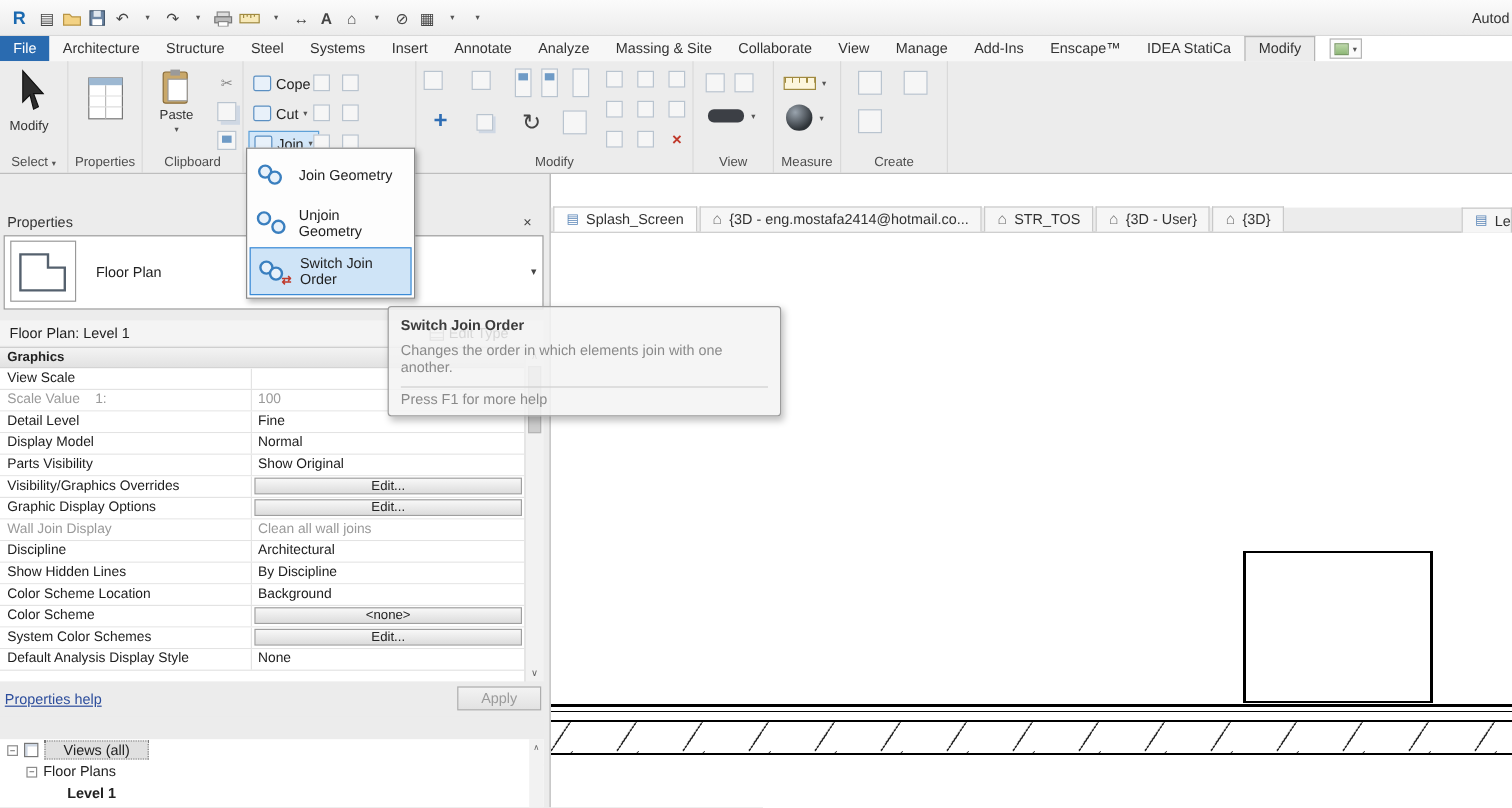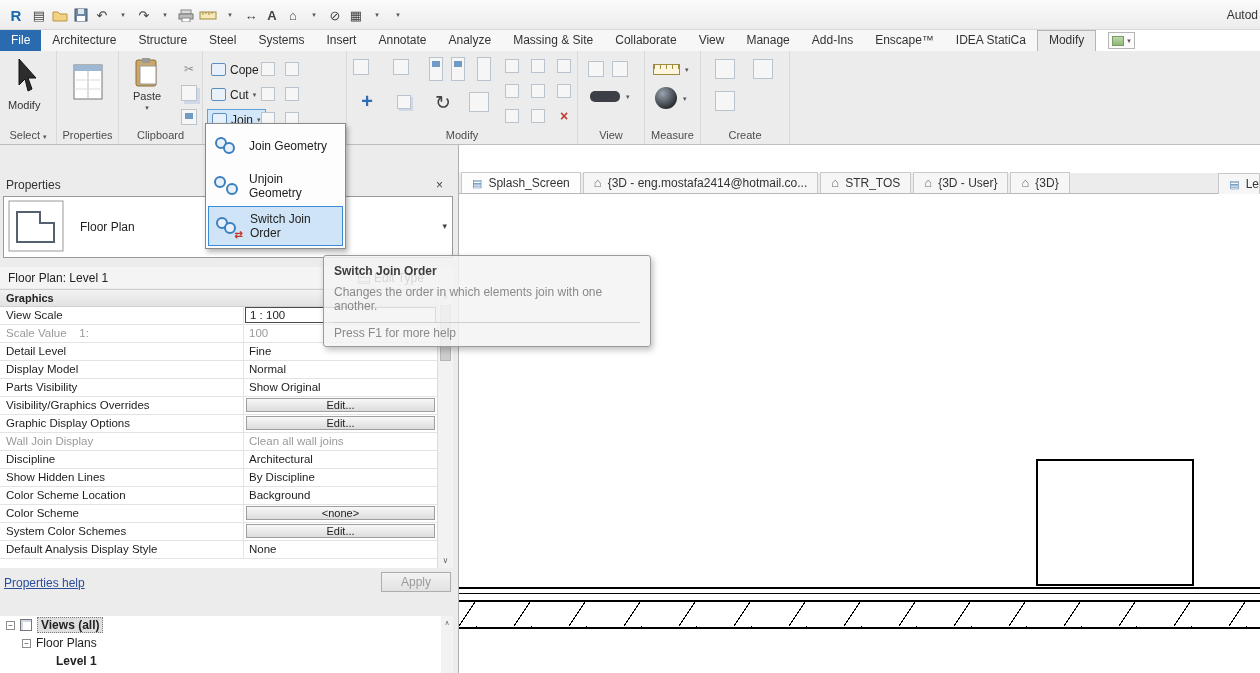--- a/index.html
+++ b/index.html
@@ -89,21 +89,21 @@
   .instbar { position:absolute; left:0; top:122px; width:453px; height:21px; background:#f4f4f4;
     display:flex; align-items:center; padding:0 8px; font-size:12px; color:#222; }
   .edittype { position:absolute; left:358px; display:flex; align-items:center; gap:4px; color:#333; font-size:12px; }
   .edittype .eticon { width:12px; height:12px; background:#fff; border:1px solid #888;
     background-image:linear-gradient(#888 1px,transparent 1px); background-size:100% 4px; }
   .gsection { position:absolute; left:0; top:144px; width:437px; height:18px;
     background:linear-gradient(#f3f3f3,#e2e2e2); border-top:1px solid #cfcfcf; border-bottom:1px solid #cfcfcf;
     font-weight:bold; font-size:11px; color:#222; padding:2px 0 0 6px; }
   .rows { position:absolute; left:0; top:162px; width:437px; height:261px; overflow:hidden; background:#fff; }
   .prow { height:18px; display:flex; border-bottom:1px solid #e3e3e3; background:#fff; }
-  .plabel { width:244px; padding:2px 0 0 6px; font-size:11.5px; color:#1d1d1d; border-right:1px solid #e3e3e3;
+  .plabel { width:210px; padding:2px 0 0 6px; font-size:11.5px; color:#1d1d1d; border-right:1px solid #e3e3e3;
     white-space:nowrap; overflow:hidden; }
   .plabel.pre { white-space:pre; }
   .pvalue { flex:1; padding:2px 0 0 5px; font-size:11.5px; color:#1d1d1d; position:relative; white-space:nowrap; overflow:hidden; }
   .prow.dis .plabel, .prow.dis .pvalue { color:#9a9a9a; }
   .inputbox { position:absolute; left:1px; right:1px; top:0; bottom:1px; border:1px solid #4a4a4a;
     background:#fff; padding:1px 0 0 4px; }
   .editbtn { position:absolute; left:2px; right:2px; top:1px; bottom:2px; font-family:inherit;
     background:linear-gradient(#f8f8f8,#dcdcdc); border:1px solid #9f9f9f; font-size:11px; color:#222; }
   .pscroll { position:absolute; left:437px; top:144px; width:16px; height:279px; background:#f2f2f2;
     border-left:1px solid #dcdcdc; }
@@ -113,21 +113,21 @@
   .bottomstrip { position:absolute; left:0; top:423px; width:453px; height:29px; background:#ececec; }
   .helplink { position:absolute; left:4px; top:8px; color:#2c4d9c; text-decoration:underline; font-size:12px; }
   .applybtn { position:absolute; left:381px; top:4px; width:70px; height:20px; font-family:inherit;
     background:linear-gradient(#f3f3f3,#e2e2e2); border:1px solid #adadad; color:#9b9b9b; font-size:12px; }
   .pbhead { top:452px; border-top:1px solid #c9c9c9;margin-top:40px; }
   .pbbody { position:absolute; left:0; top:471px; width:453px; height:57px; background:#fff; }
   .trow { height:18px; display:flex; align-items:center; font-size:12px; color:#222; }
   .minusbox { width:9px; height:9px; border:1px solid #8c8c8c; background:#fff; display:flex; align-items:center;
     justify-content:center; font-size:8px; line-height:7px; color:#333; margin-right:5px; }
   .viewsicon { width:12px; height:12px; border:1px solid #777; background:#fff; box-shadow:inset 2px 2px 0 #cfd8e4; margin-right:5px; }
-  .sel { background:#e0e0e0; border:1px dotted #7a7a7a; padding:0 3px;font-weight:bold; }
+  .sel { background:#e0e0e0; border:1px dotted #7a7a7a; padding:0 15px; }
   .bold { font-weight:bold; }
   .pbscroll { position:absolute; left:441px; top:471px; width:12px; height:57px; background:#f2f2f2; }
   .pbscroll .arr { height:14px; display:flex; align-items:center; justify-content:center; font-size:7px; color:#666; }
 
   
   .vtabs { position:absolute; left:459px; top:173px; width:801px; height:21px; background:#ececec;
     border-bottom:1px solid #b9b9b9; display:flex; align-items:flex-end; gap:2px; padding-left:2px; }
   .vtab { display:flex; align-items:center; gap:6px; background:#f6f6f6; border:1px solid #c9c9c9;
     border-bottom:none; padding:0 10px; font-size:12px; color:#333; height:21px; white-space:nowrap; overflow:hidden; }
   .vtab.first { background:#fdfdfd; }
@@ -350,23 +350,20 @@
         <span class="eticon"></span>
         <span>Edit Type</span>
       </span>
     </div>
 
     <div class="gsection">Graphics</div>
 
     <div class="rows">
       <div class="prow">
           <div class="plabel">View Scale</div>
-          <div class="pvalue">
-            <span class="inputbox">1 : 100</span>
-          </div>
         </div>
       <div class="prow dis">
           <div class="plabel pre">Scale Value    1:</div>
           <div class="pvalue">100</div>
         </div>
       <div class="prow">
           <div class="plabel">Detail Level</div>
           <div class="pvalue">Fine</div>
         </div>
       <div class="prow">

